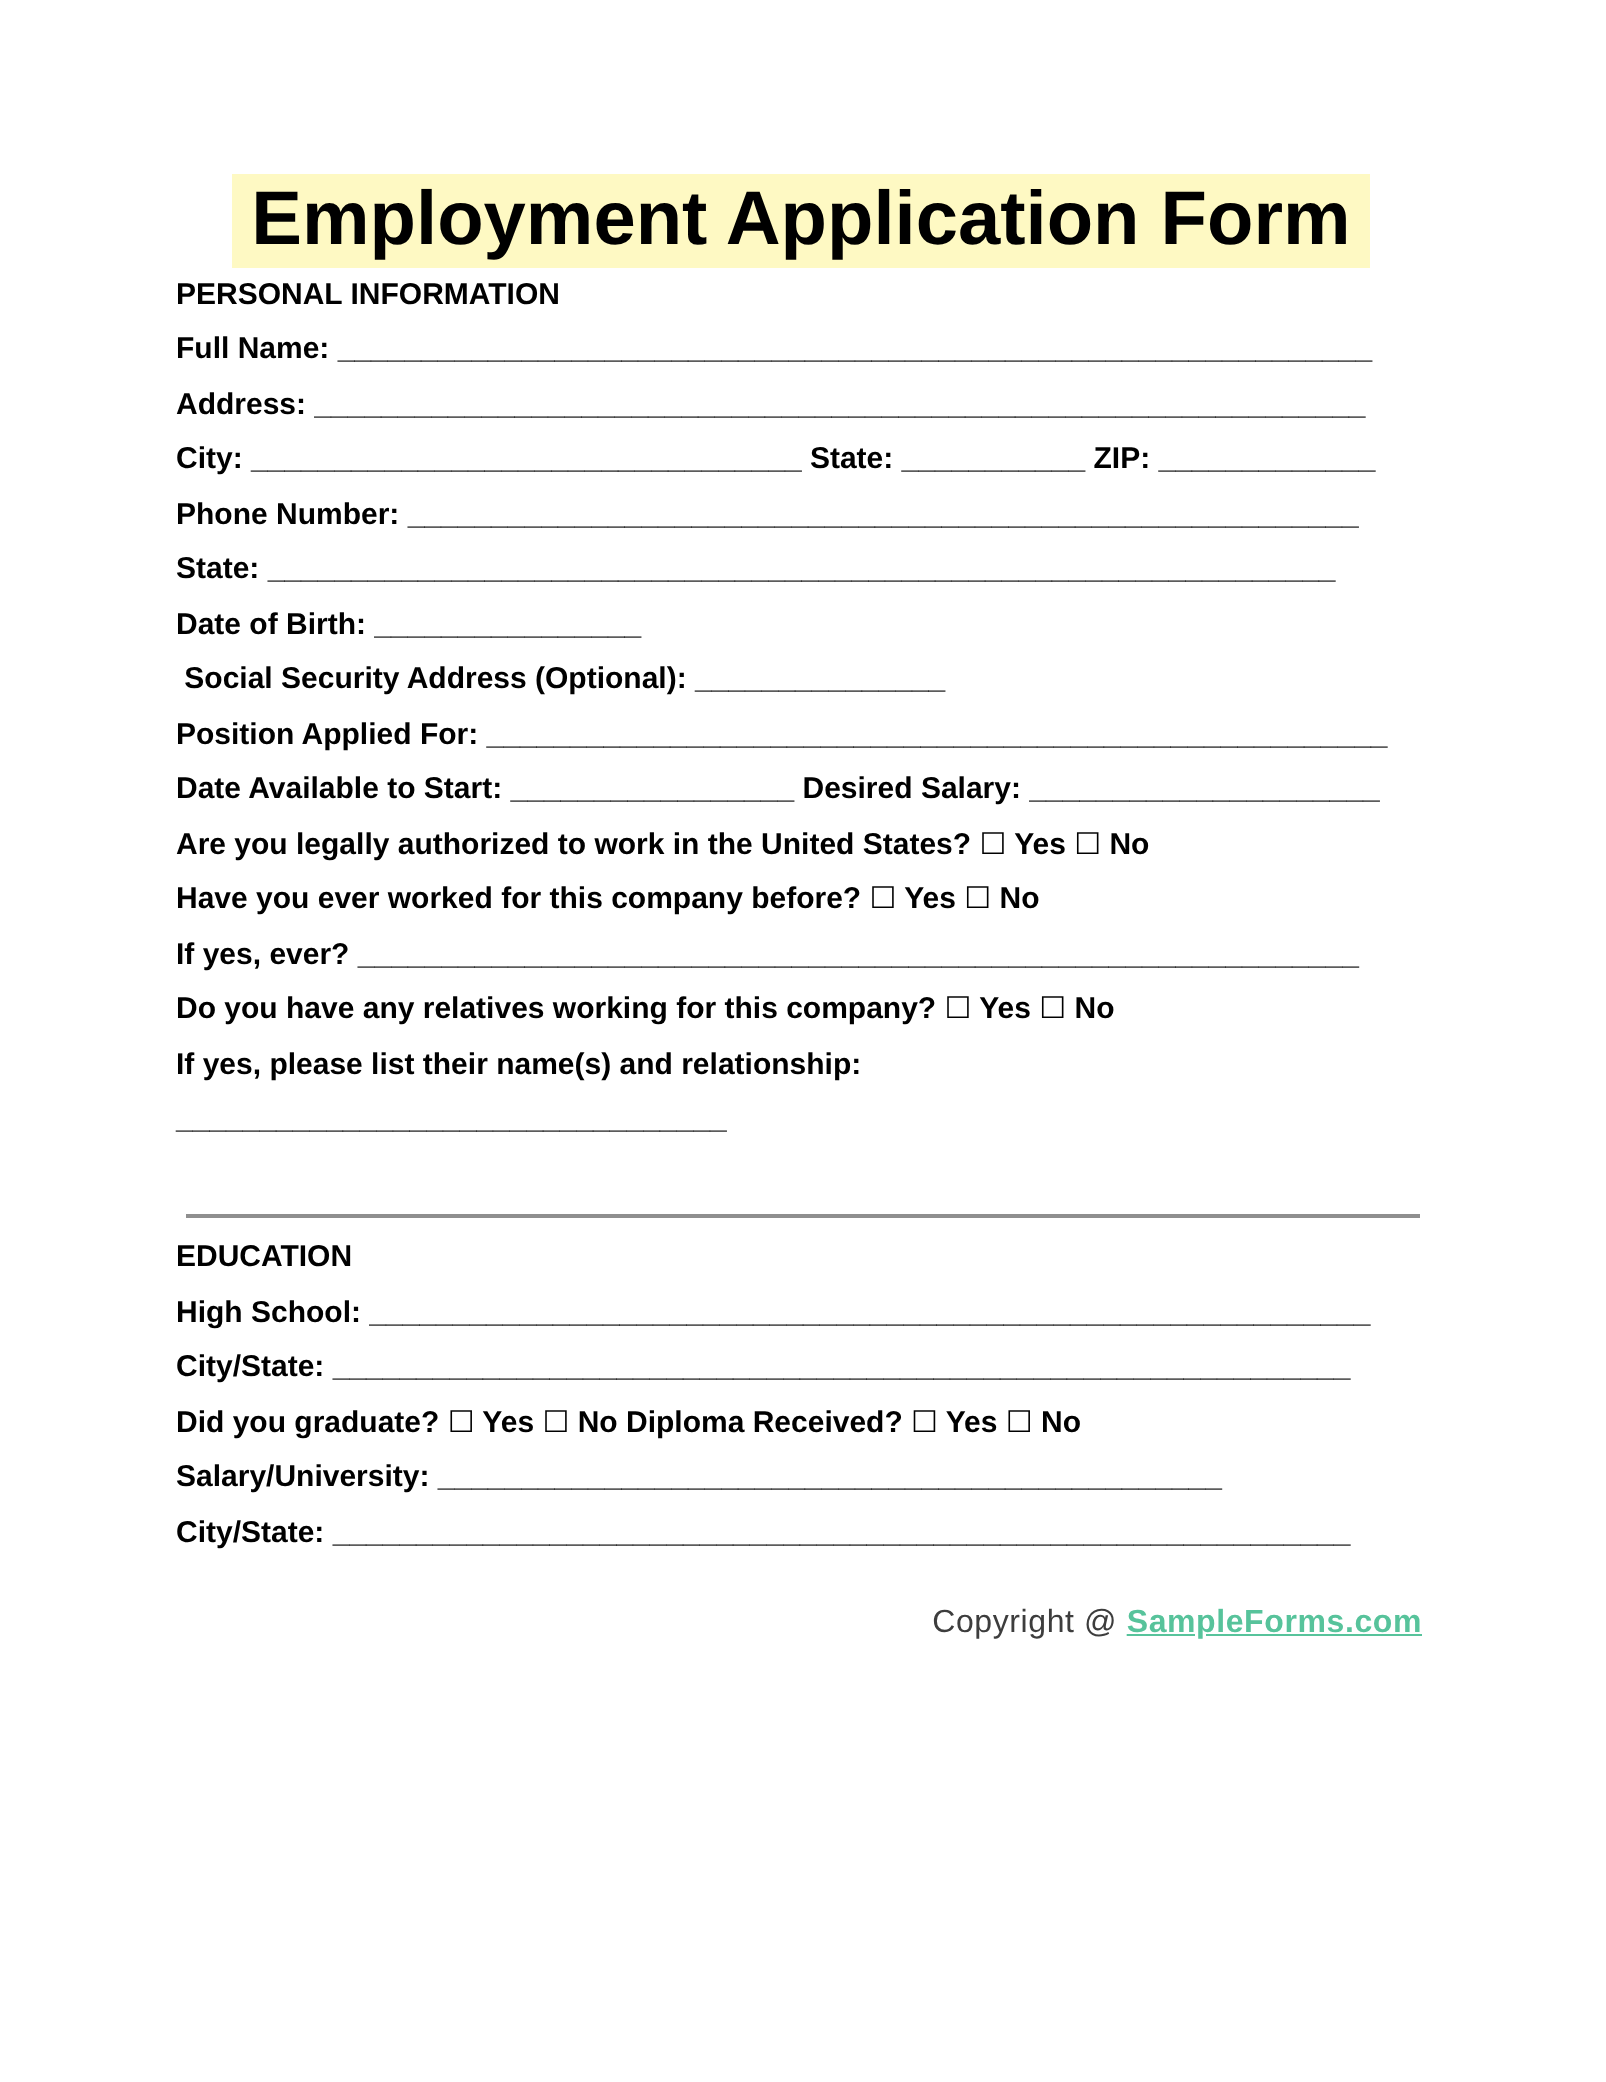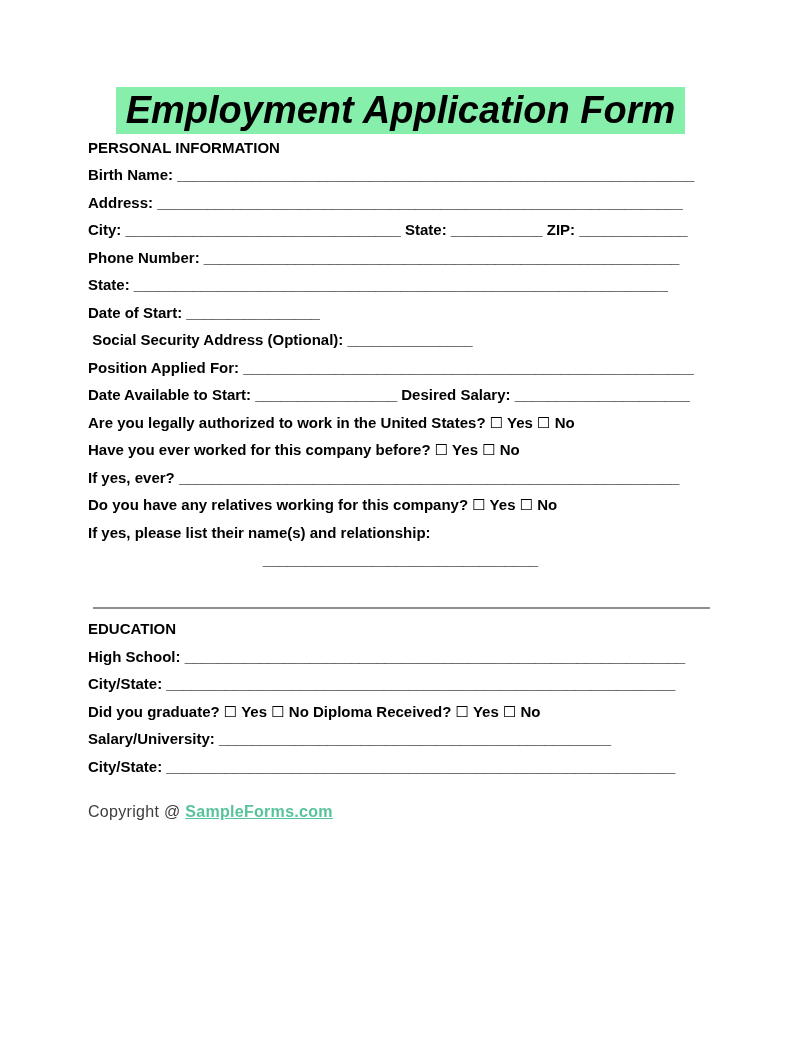--- a/index.html
+++ b/index.html
@@ -29,66 +29,66 @@
   p.line, p.heading {
     margin: 0;
     font-size: 15px;
     font-weight: 700;
     line-height: 27.5px;
     white-space: pre;
   }
   .mt-heading1 { margin-top: 34px; }
   .mt-first   { margin-top: 9px; }
   .mt-group   { margin-top: 16px; }
-  .mt-small   { margin-top: 4px; text-align: center; }
+  .mt-small   { margin-top: 4px; }
   .divider {
     margin-top: 14px;
     height: 27.5px;
     display: flex;
     align-items: flex-end;
     box-sizing: border-box;
     padding-bottom: 6px;
   }
   .divider-rule {
     width: calc(100% - 8px);
     margin-left: 5px;
     border-top: 2px solid #8f8f8f;
   }
   .mt-heading2 { margin-top: 17px; }
   .footer {
-    margin: 18px 12px 0 0;
-    text-align: left;
+    margin: 18px 2px 0 0;
+    text-align: right;
     font-size: 16px;
     font-weight: 400;
     line-height: 27.5px;
     color: #3d3d3d;
     letter-spacing: 0.3px;
   }
   .footer a {
     font-weight: 700;
     color: #57c39b; 
     text-decoration: underline;
   }
 </style>
 </head>
 <body>
 
 <div class="title-row">
-  <span class="title" style="background-color: #86efac; font-style: italic;">Employment Application Form</span>
+  <span class="title" style="background-color: #fef9c3;">Employment Application Form</span>
 </div>
 
 <p class="heading mt-heading1">PERSONAL INFORMATION</p>
 
-<p class="line mt-first">Birth Name: ______________________________________________________________</p>
+<p class="line mt-first">Full Name: ______________________________________________________________</p>
 <p class="line">Address: _______________________________________________________________</p>
 <p class="line">City: _________________________________ State: ___________ ZIP: _____________</p>
 <p class="line">Phone Number: _________________________________________________________</p>
 <p class="line">State: ________________________________________________________________</p>
 
-<p class="line mt-group">Date of Start: ________________</p>
+<p class="line mt-group">Date of Birth: ________________</p>
 
 <p class="line mt-group"> Social Security Address (Optional): _______________</p>
 <p class="line">Position Applied For: ______________________________________________________</p>
 <p class="line">Date Available to Start: _________________ Desired Salary: _____________________</p>
 
 <p class="line mt-group">Are you legally authorized to work in the United States? ☐ Yes ☐ No</p>
 <p class="line">Have you ever worked for this company before? ☐ Yes ☐ No</p>
 <p class="line">If yes, ever? ____________________________________________________________</p>
 
 <p class="line mt-group">Do you have any relatives working for this company? ☐ Yes ☐ No</p>

